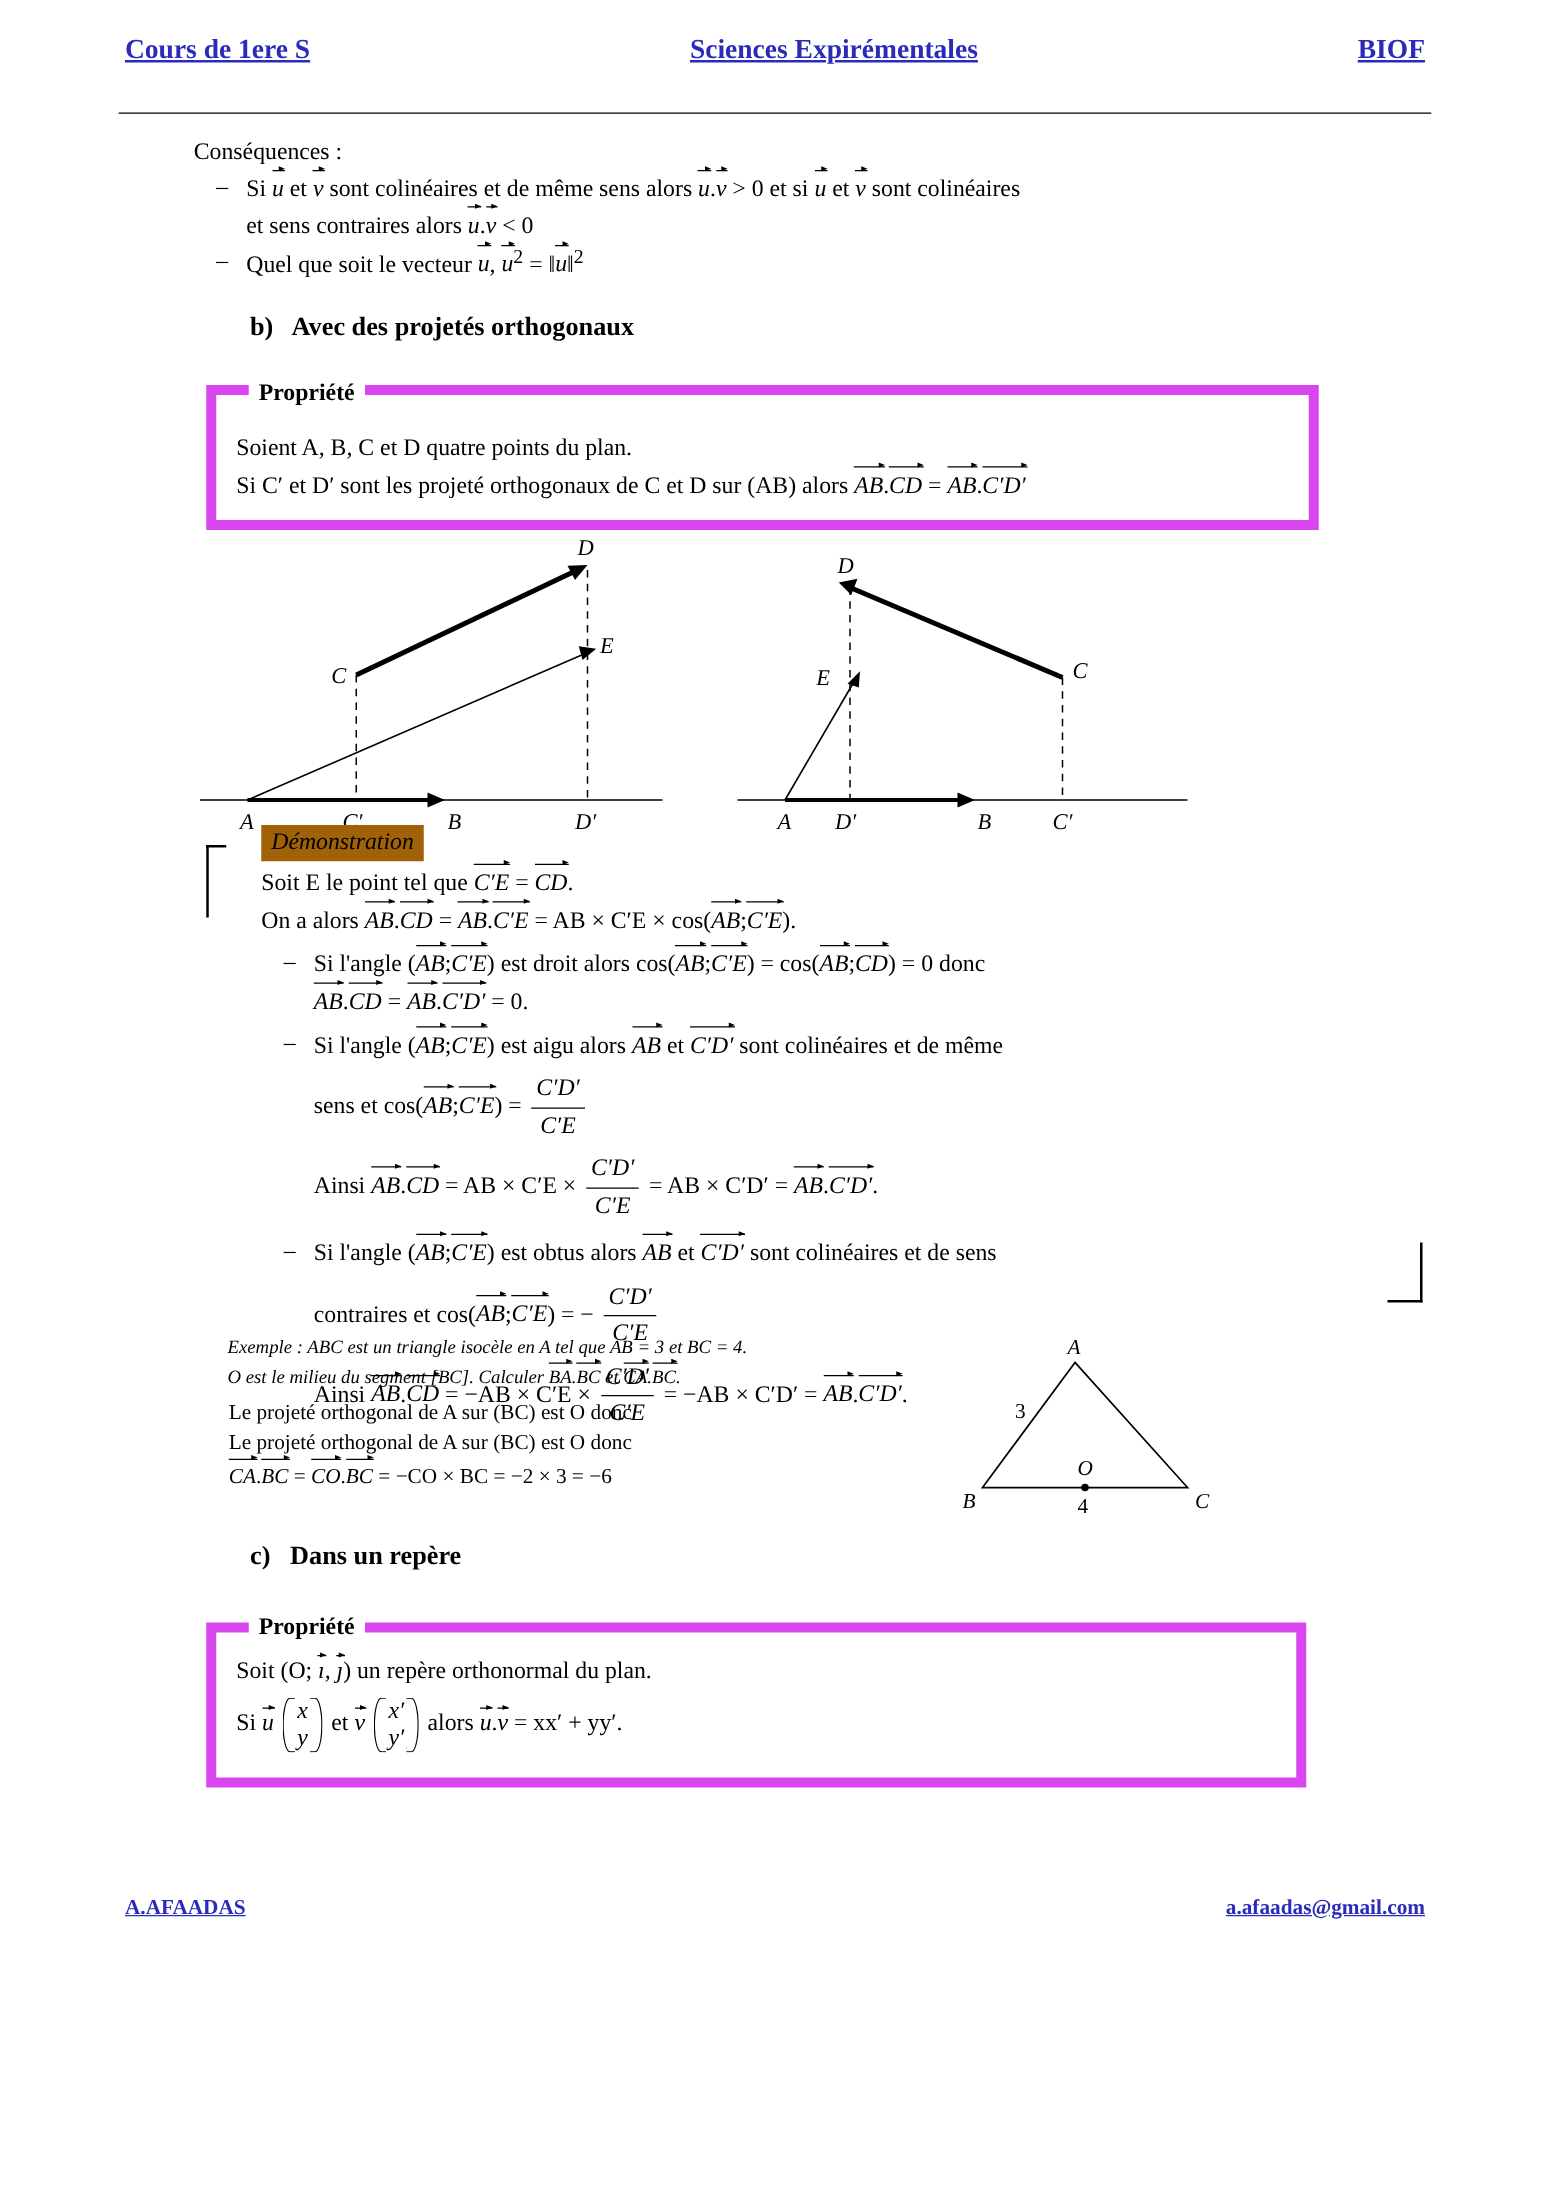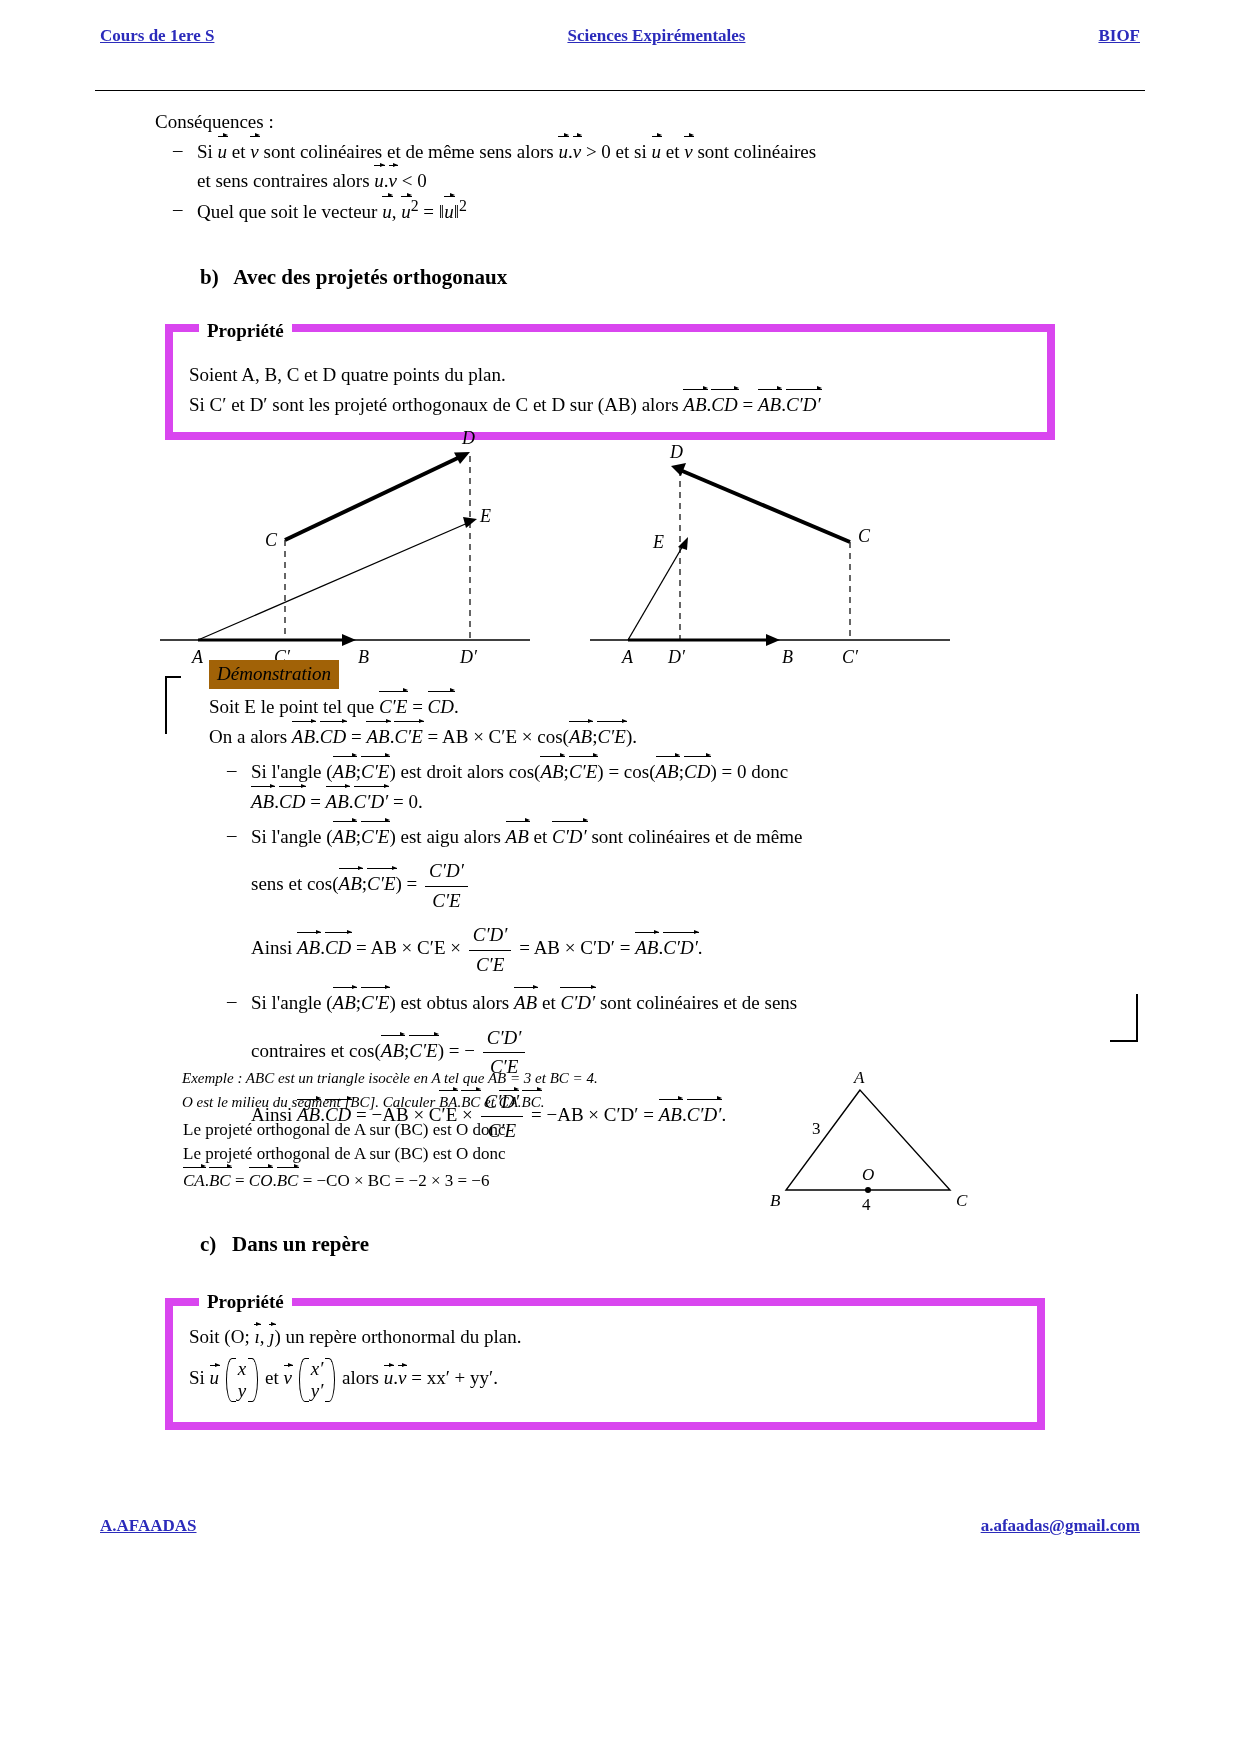--- a/index.html
+++ b/index.html
@@ -10,21 +10,21 @@
     color:#000;
     position:relative;
     overflow:hidden;
   }
   .page{position:relative;width:1240px;height:1754px;}
 
   
   .header{
     position:absolute;left:100px;top:26px;width:1040px;
     display:flex;justify-content:space-between;align-items:flex-end;
-    font-weight:bold;color:#2b2bbb;font-size:17px;
+    font-weight:bold;color:#2b2bbb;font-size:22px;
   }
   .header span{text-decoration:underline;}
   .header .ctr{flex:1;text-align:center;}
   .header .right{text-align:right;}
   .hrule{position:absolute;left:95px;top:90px;width:1050px;height:1px;background:#000;}
 
   
   .footer{
     position:absolute;left:100px;top:1516px;width:1040px;
     display:flex;justify-content:space-between;
@@ -127,21 +127,21 @@
 
     <div class="li">
       <span class="dash">–</span>
       <span>
         <span>Quel que soit le vecteur</span>
         <span class="vec vecs">u</span><span>,</span>
         <span class="vec vecs">u</span><sup>2</sup> = ‖<span class="vec vecs">u</span>‖<sup>2</sup>
       </span>
     </div>
 
-    <div class="sec" style="margin:36px 0 0 45px;">
+    <div class="sec" style="margin:20px 0 0 45px;">
       <span>b)</span>&nbsp;&nbsp;
       <span>Avec des projetés orthogonaux</span>
     </div>
 
     <div class="boxwrap" style="margin:32px 0 0 10px;width:890px;">
       <div class="shadow"></div>
       <div class="box">
         <div class="boxtitle">Propriété</div>
         <div style="font-style:normal;margin-top:15px;">Soient A, B, C et D quatre points du plan.</div>
         <div>

